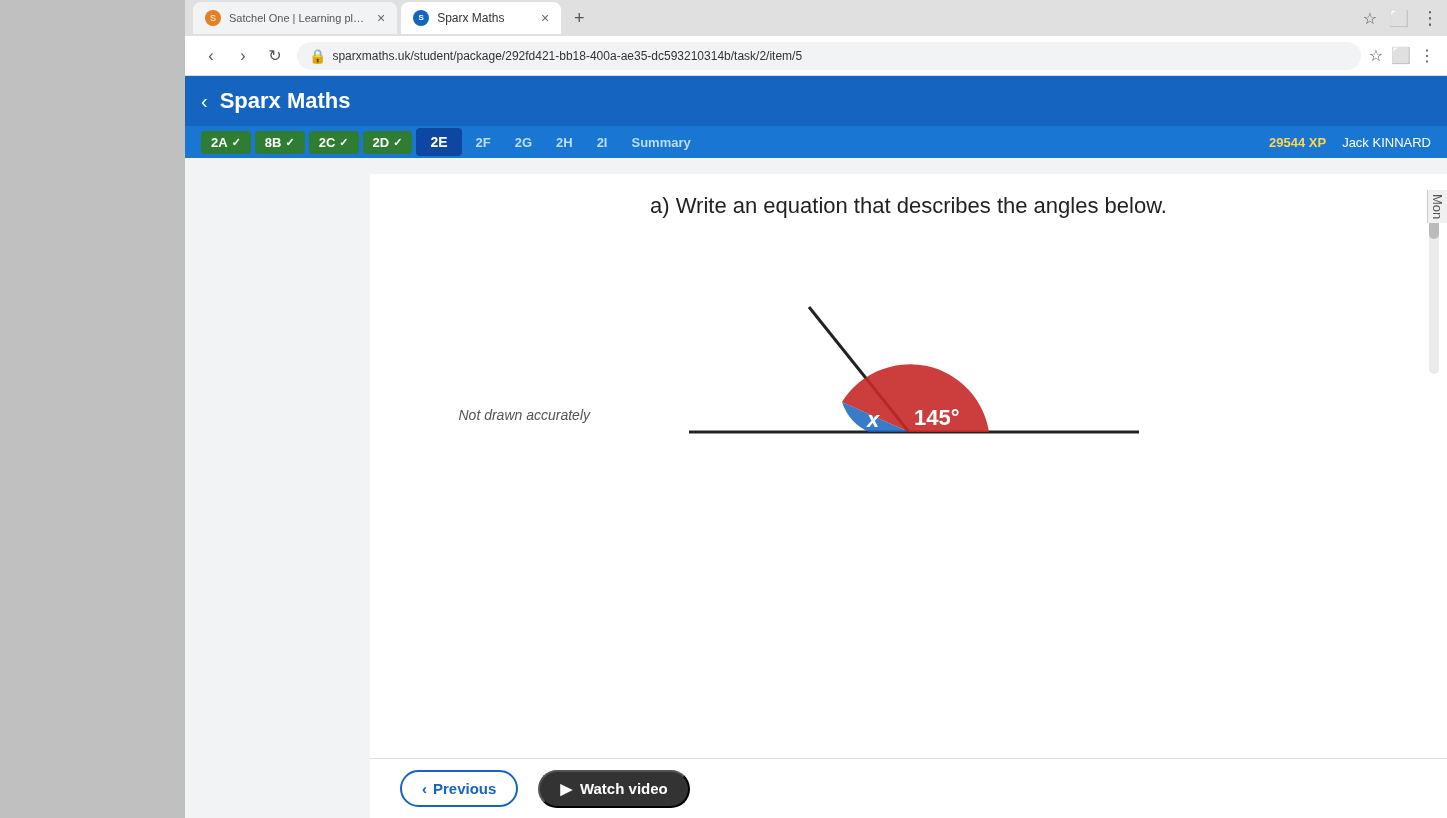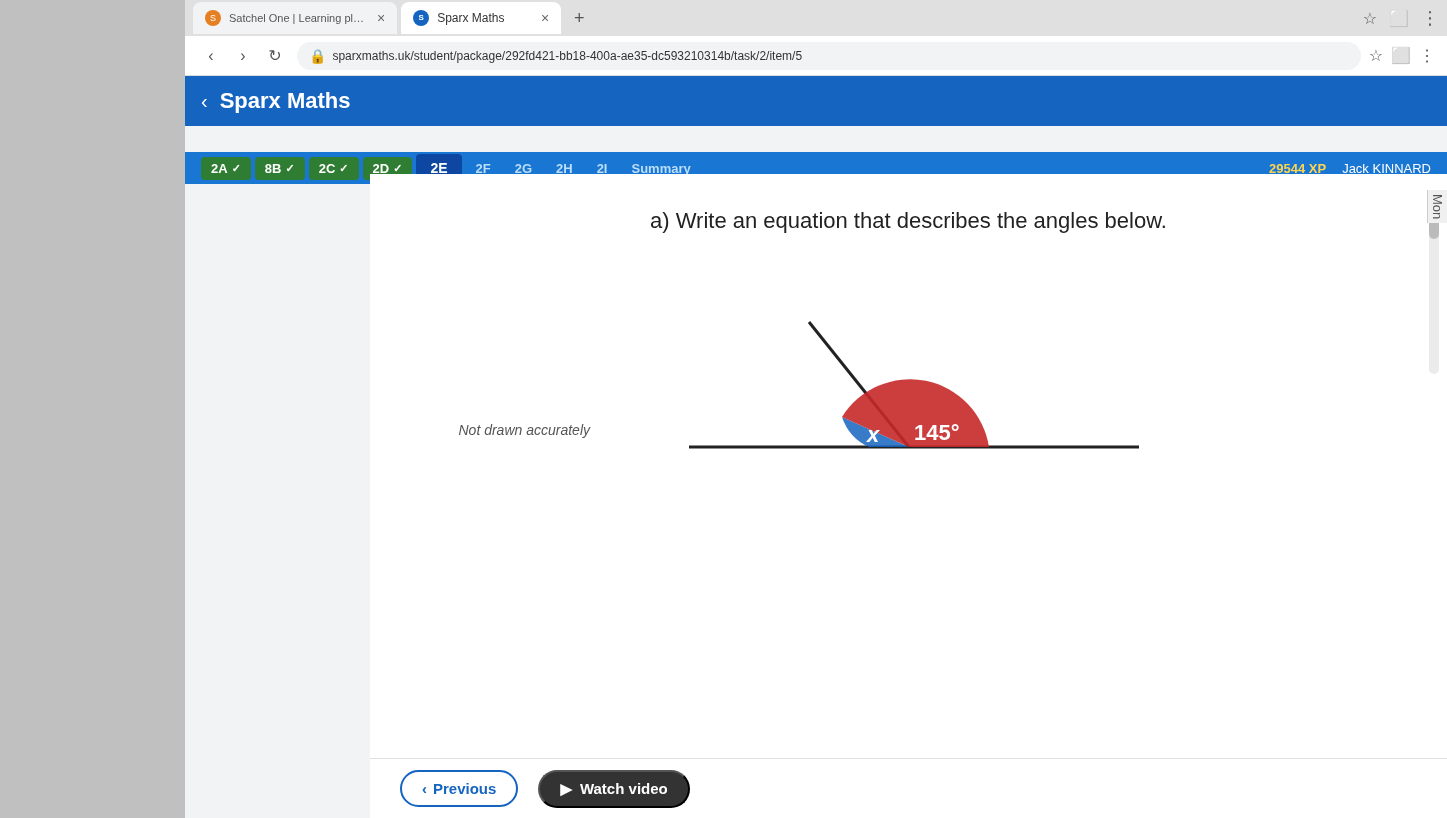--- a/index.html
+++ b/index.html
@@ -164,21 +164,20 @@
     }
 
     
     .task-nav {
       background: #1976d2;
       height: 32px;
       display: flex;
       align-items: center;
       padding: 0 16px;
       gap: 4px;
-      margin-top: 26px;
     }
 
     .task-badge {
       padding: 4px 10px;
       border-radius: 4px;
       font-size: 13px;
       font-weight: bold;
       color: white;
       cursor: pointer;
       display: flex;
@@ -222,21 +221,21 @@
       background: white;
       position: absolute;
       top: 174px;
       left: 185px;
       right: 0;
       bottom: 0;
       overflow: hidden;
     }
 
     .content-area {
-      padding: 30px 60px;
+      padding: 15px 60px;
       max-width: 900px;
       margin: 0 auto;
       position: relative;
     }
 
     .question-text {
       font-size: 22px;
       color: #222;
       text-align: center;
       line-height: 1.5;

